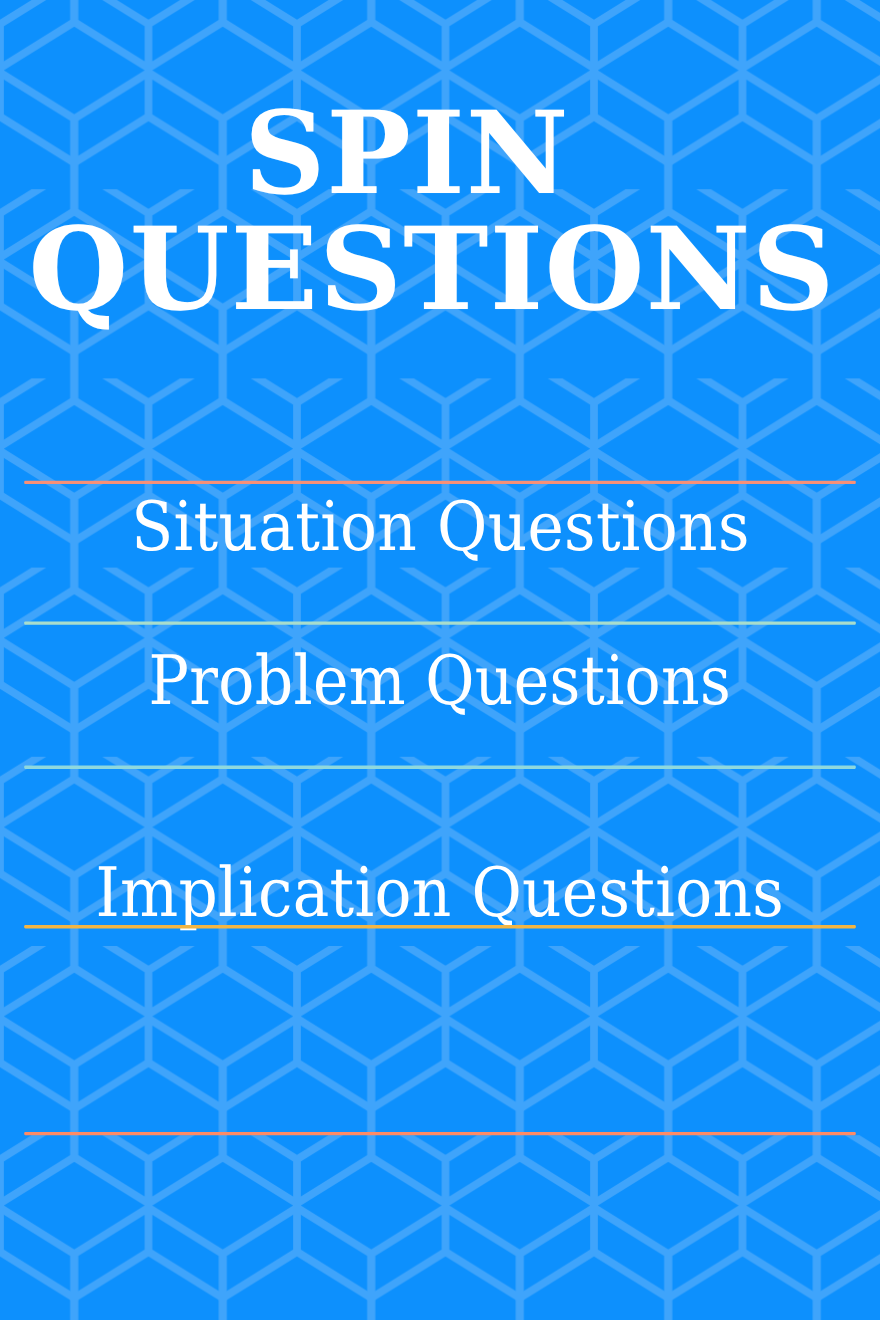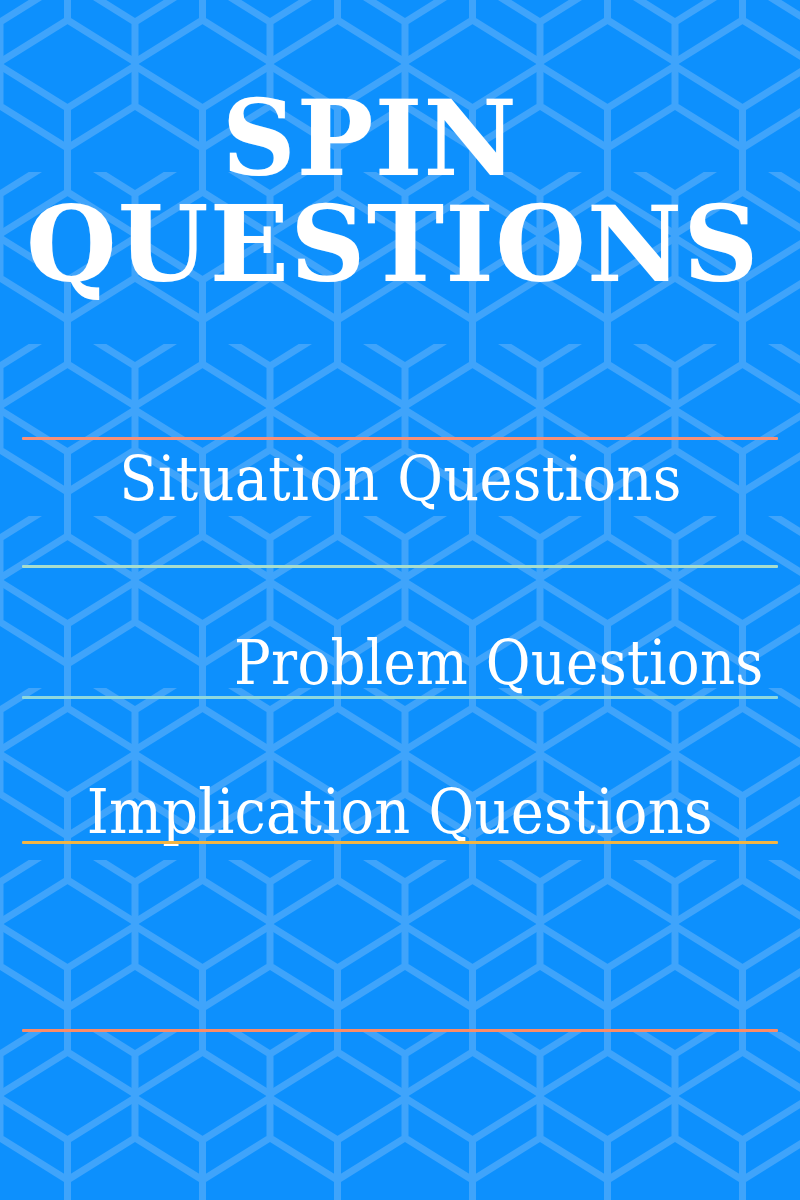--- a/index.html
+++ b/index.html
@@ -131,21 +131,21 @@
     </div>
 
     <div class="rule" style="top:437px;background:#f79077;"></div>
 
     <div class="item-row r0" style="top:448px;">
       <span class="item-label">Situation Questions</span>
     </div>
 
     <div class="rule" style="top:565px;background:#a8ddcc;"></div>
 
-    <div class="item-row r1" style="top:632px;text-align:right;">
+    <div class="item-row r1" style="top:588px;">
       <span class="item-label">Problem Questions</span>
     </div>
 
     <div class="rule" style="top:696px;background:#8ed8de;"></div>
 
     <div class="item-row r2" style="top:781px;">
       <span class="item-label">Implication Questions</span>
     </div>
 
     <div class="rule" style="top:841px;background:#f2b544;"></div>

